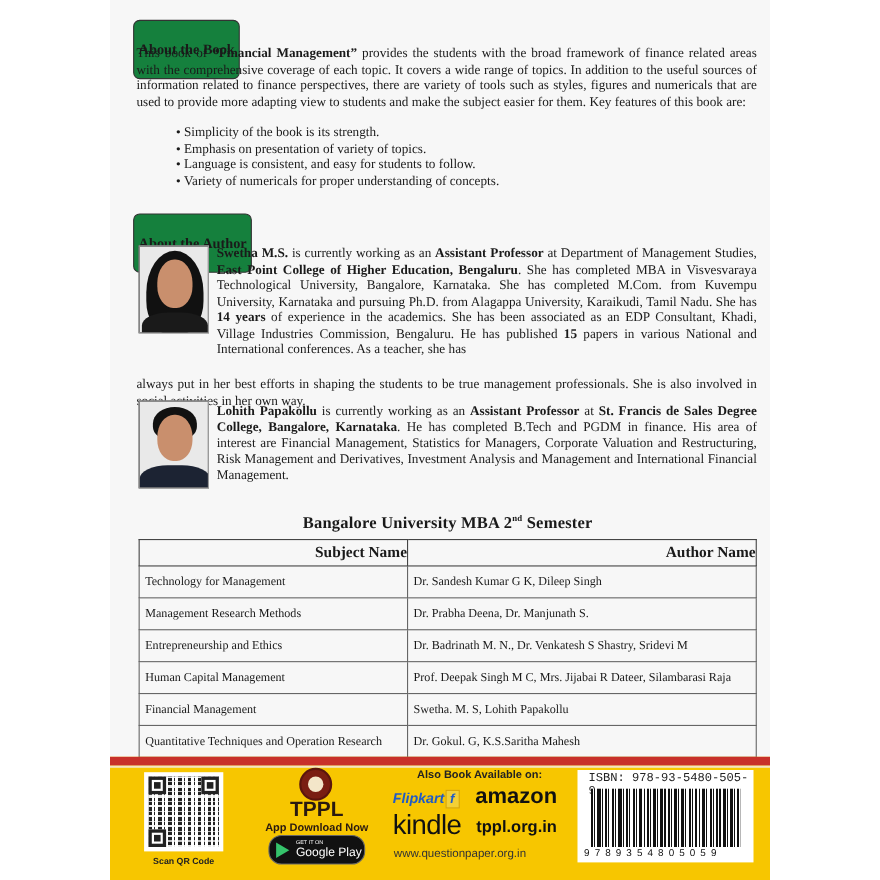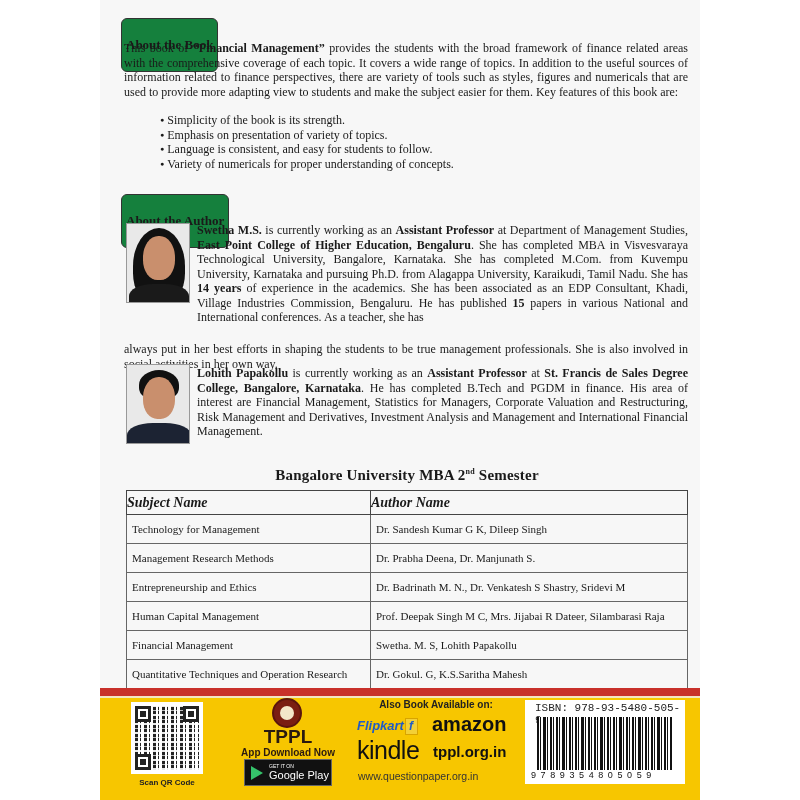--- a/index.html
+++ b/index.html
@@ -33,21 +33,21 @@
   .table-title {
     position: absolute; left: 126px; top: 467px; width: 562px; text-align: center;
     font-weight: bold; font-size: 15px; letter-spacing: 0.2px;
   }
   .table-title sup { font-size: 8px; }
   table.subjects {
     position: absolute; left: 126px; top: 490px; width: 562px;
     border-collapse: collapse; font-size: 11px;
   }
   table.subjects th {
-    font-size: 14px; font-weight: bold; height: 24px; border: 1.5px solid #444; text-align: left; font-style: italic;
+    font-size: 14px; font-weight: bold; height: 24px; border: 1.5px solid #444; text-align: right;
   }
   table.subjects td {
     height: 29px; border: 1px solid #666; padding: 0 5px; white-space: nowrap;
   }
   table.subjects td:first-child { width: 244px; }
 
   .footer {
     position: absolute; left: 100px; top: 688px; width: 600px; height: 112px; background: #f7c600;
   }
   .footer .stripe { position: absolute; left: 0; top: 0; width: 600px; height: 8px; background: #c8302a; }
@@ -66,21 +66,21 @@
   .qr-label { position: absolute; left: 31px; top: 90px; width: 72px; text-align: center;
     font-family: "Liberation Sans", sans-serif; font-weight: bold; font-size: 8px; color: #222; }
 
   .tppl-logo { position: absolute; left: 172px; top: 10px; width: 30px; height: 30px; border-radius: 50%;
     background: #7a1e12; border: 2px solid #5a150d; }
   .tppl-logo::after { content: ""; position: absolute; left: 6px; top: 6px; width: 14px; height: 14px; border-radius: 50%; background: #f3e6c9; }
   .tppl-name { position: absolute; left: 140px; top: 38px; width: 96px; text-align: center;
     font-family: "Liberation Sans", sans-serif; font-weight: bold; font-size: 19px; color: #2a1a10; }
   .tppl-sub { position: absolute; left: 140px; top: 59px; width: 96px; text-align: center;
     font-family: "Liberation Sans", sans-serif; font-weight: bold; font-size: 10px; color: #2a1a10; }
-  .gplay { position: absolute; left: 144px; top: 71px; width: 88px; height: 27px; background: #111; border-radius: 0; border: 1px solid #666; }
+  .gplay { position: absolute; left: 144px; top: 71px; width: 88px; height: 27px; background: #111; border-radius: 12px; border: 1px solid #666; }
   .gplay .tri { position: absolute; left: 6px; top: 6px; width: 0; height: 0;
     border-top: 7px solid transparent; border-bottom: 7px solid transparent; border-left: 12px solid #35c36b; }
   .gplay .small { position: absolute; left: 24px; top: 3px; font-family: "Liberation Sans", sans-serif; font-size: 5px; color: #fff; }
   .gplay .big { position: absolute; left: 24px; top: 9px; font-family: "Liberation Sans", sans-serif; font-size: 11px; color: #fff; }
 
   .avail-title { position: absolute; left: 262px; top: 11px; width: 148px; text-align: center;
     font-family: "Liberation Sans", sans-serif; font-weight: bold; font-size: 10px; color: #222; }
   .flipkart { position: absolute; left: 257px; top: 30px; font-family: "Liberation Sans", sans-serif; font-style: italic; font-weight: bold; font-size: 13px; color: #1f5bc6; }
   .flip-bag { position: absolute; left: 305px; top: 30px; width: 13px; height: 17px; background: #f3d036; border: 1px solid #d8a400; }
   .flip-bag::after { content: "f"; position: absolute; left: 3px; top: 0px; font-family: "Liberation Sans", sans-serif; font-weight: bold; font-style: italic; color: #1f5bc6; font-size: 12px; }

